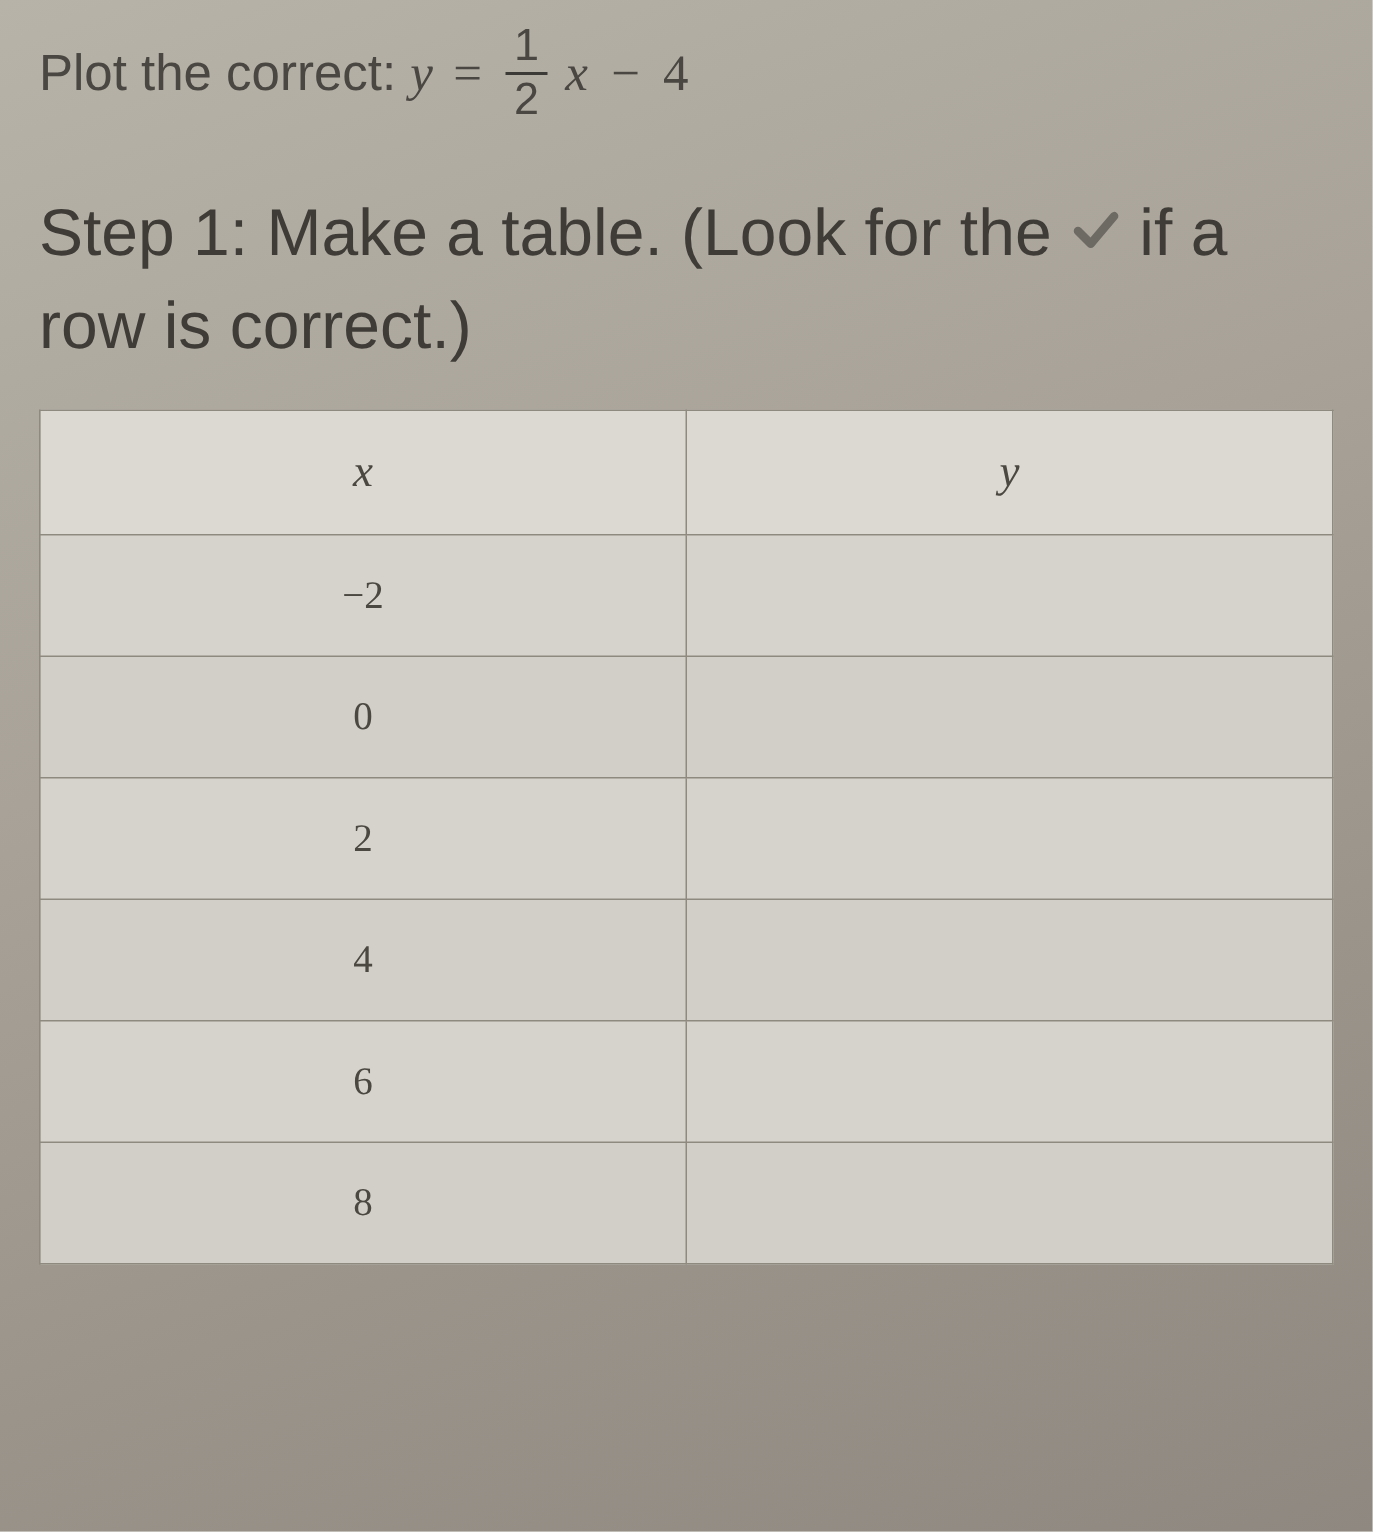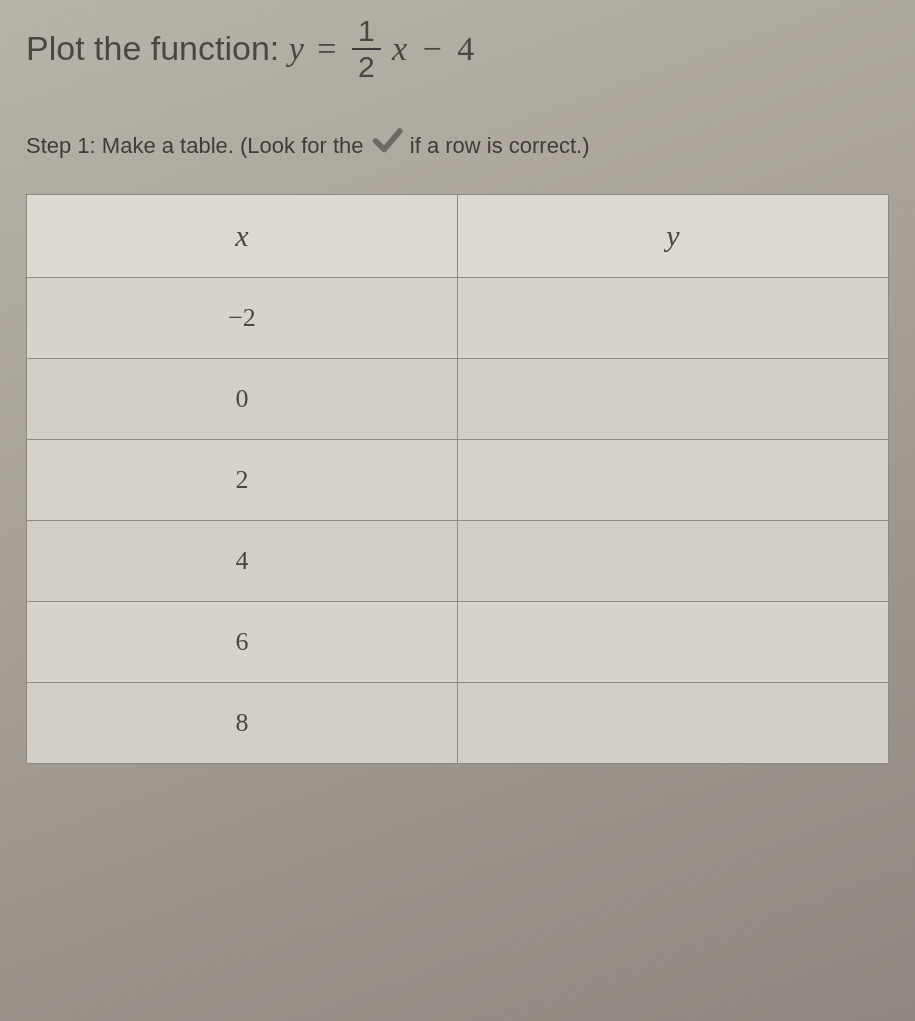--- a/index.html
+++ b/index.html
@@ -10,21 +10,21 @@
     color:#3c3a36;
     padding:18px 26px 0 26px;
     box-sizing:border-box;
     position:relative;
   }
   .prompt{font-size:34px;line-height:1.35;color:#4a4742;margin-bottom:42px}
   .eq{white-space:nowrap}
   .frac{display:inline-block;vertical-align:middle;text-align:center;line-height:1;margin:0 2px;position:relative;top:-2px}
   .frac .n{display:block;font-size:30px;border-bottom:2.5px solid #3c3a36;padding:0 6px 2px}
   .frac .d{display:block;font-size:30px;padding-top:2px}
-  .step{font-size:22px;color:#3f3c37;line-height:1.35;margin-bottom:26px}
+  .step{font-size:44px;color:#3f3c37;line-height:1.35;margin-bottom:26px}
   .chk{display:inline-block;vertical-align:middle;position:relative;top:-2px}
   .chk svg{width:34px;height:34px}
   table.data{
     width:100%;
     border-collapse:collapse;
     background:#d9d6cf;
     box-shadow:0 0 0 1px #8f8a80 inset;
   }
   table.data th,table.data td{
     border:1px solid #8f8a80;
@@ -51,21 +51,21 @@
     width:100%;height:100%;
     border:none;background:transparent;
     text-align:center;font:inherit;color:inherit;
     outline:none;
   }
 </style>
 </head>
 <body>
 
 <div class="prompt">
-  <span>Plot the function: </span>
+  <span>Plot the correct: </span>
   <span class="eq">
     <span style="font-style:italic;font-family:'Times New Roman',serif">y</span>
     <span style="font-family:'Times New Roman',serif;margin:0 4px">=</span>
     <span class="frac">
       <span class="n">1</span>
       <span class="d">2</span>
     </span>
     <span style="font-style:italic;font-family:'Times New Roman',serif">x</span>
     <span style="font-family:'Times New Roman',serif;margin:0 6px">−</span>
     <span style="font-family:'Times New Roman',serif">4</span>

